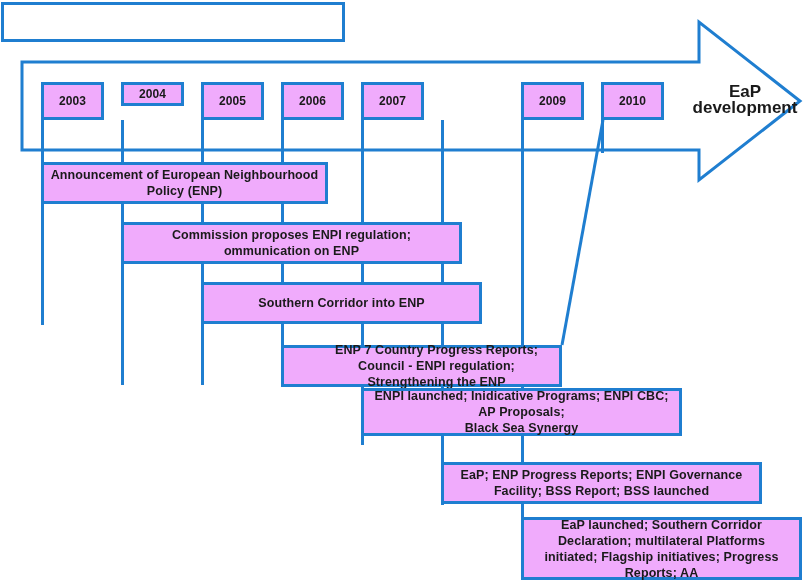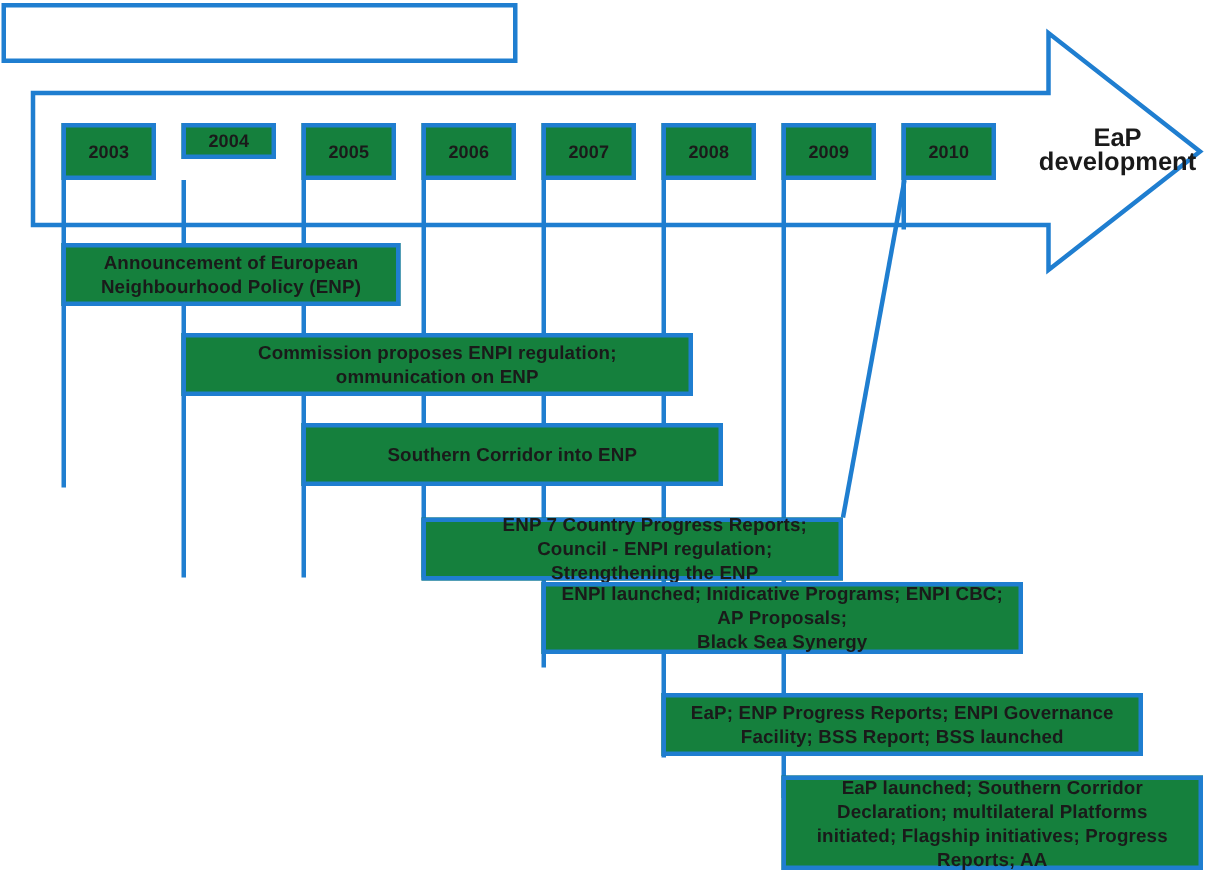--- a/index.html
+++ b/index.html
@@ -17,21 +17,21 @@
     width: 803px;
     height: 583px;
     background: #ffffff;
     overflow: hidden;
   }
   
   .box {
     position: absolute;
     box-sizing: border-box;
     border: 3px solid var(--accent, #1f7ed0);
-    background: #15803d;
+    background: #f0abfc;
     display: flex;
     align-items: center;
     justify-content: center;
     text-align: center;
     font-size: 12.5px;
     line-height: 16px;
     font-weight: bold;
     letter-spacing: 0.1px;
     color: #1a1a1a;
     padding: 2px 6px;
@@ -118,25 +118,24 @@
 
   <svg class="diag-svg" width="803" height="583" aria-hidden="true">
     <line x1="603" y1="120" x2="562" y2="345" stroke="#1f7ed0" stroke-width="3"></line>
   </svg>
 
   <div class="box year-box" style="left:41px;  top:82px; width:63px; height:38px;">2003</div>
   <div class="box year-box" style="left:121px; top:82px; width:63px; height:24px;">2004</div>
   <div class="box year-box" style="left:201px; top:82px; width:63px; height:38px;">2005</div>
   <div class="box year-box" style="left:281px; top:82px; width:63px; height:38px;">2006</div>
   <div class="box year-box" style="left:361px; top:82px; width:63px; height:38px;">2007</div>
-  <div class="box year-box" style="left:441px; top:82px; width:63px; height:38px;">2008</div>
   <div class="box year-box" style="left:521px; top:82px; width:63px; height:38px;">2009</div>
   <div class="box year-box" style="left:601px; top:82px; width:63px; height:38px;">2010</div>
 
-  <div class="box event-box" style="left:41px;  top:162px; width:226px; height:42px;">Announcement of European Neighbourhood Policy (ENP)</div>
+  <div class="box event-box" style="left:41px;  top:162px; width:287px; height:42px;">Announcement of European Neighbourhood Policy (ENP)</div>
 
   <div class="box event-box" style="left:201px; top:282px; width:281px; height:42px;">Southern Corridor into ENP</div>
 
   <div class="box event-box" style="left:121px; top:222px; width:341px; height:42px;">Commission proposes ENPI regulation; ommunication on ENP</div>
 
   <div class="box event-box" style="left:281px; top:345px; width:281px; height:42px;padding-left:36px;">ENP 7 Country Progress Reports; Council - ENPI regulation; Strengthening the ENP</div>
 
   <div class="box event-box" style="left:361px; top:388px; width:321px; height:48px; white-space:pre-line;">ENPI launched; Inidicative Programs; ENPI CBC; AP Proposals;
 Black Sea Synergy</div>
 

